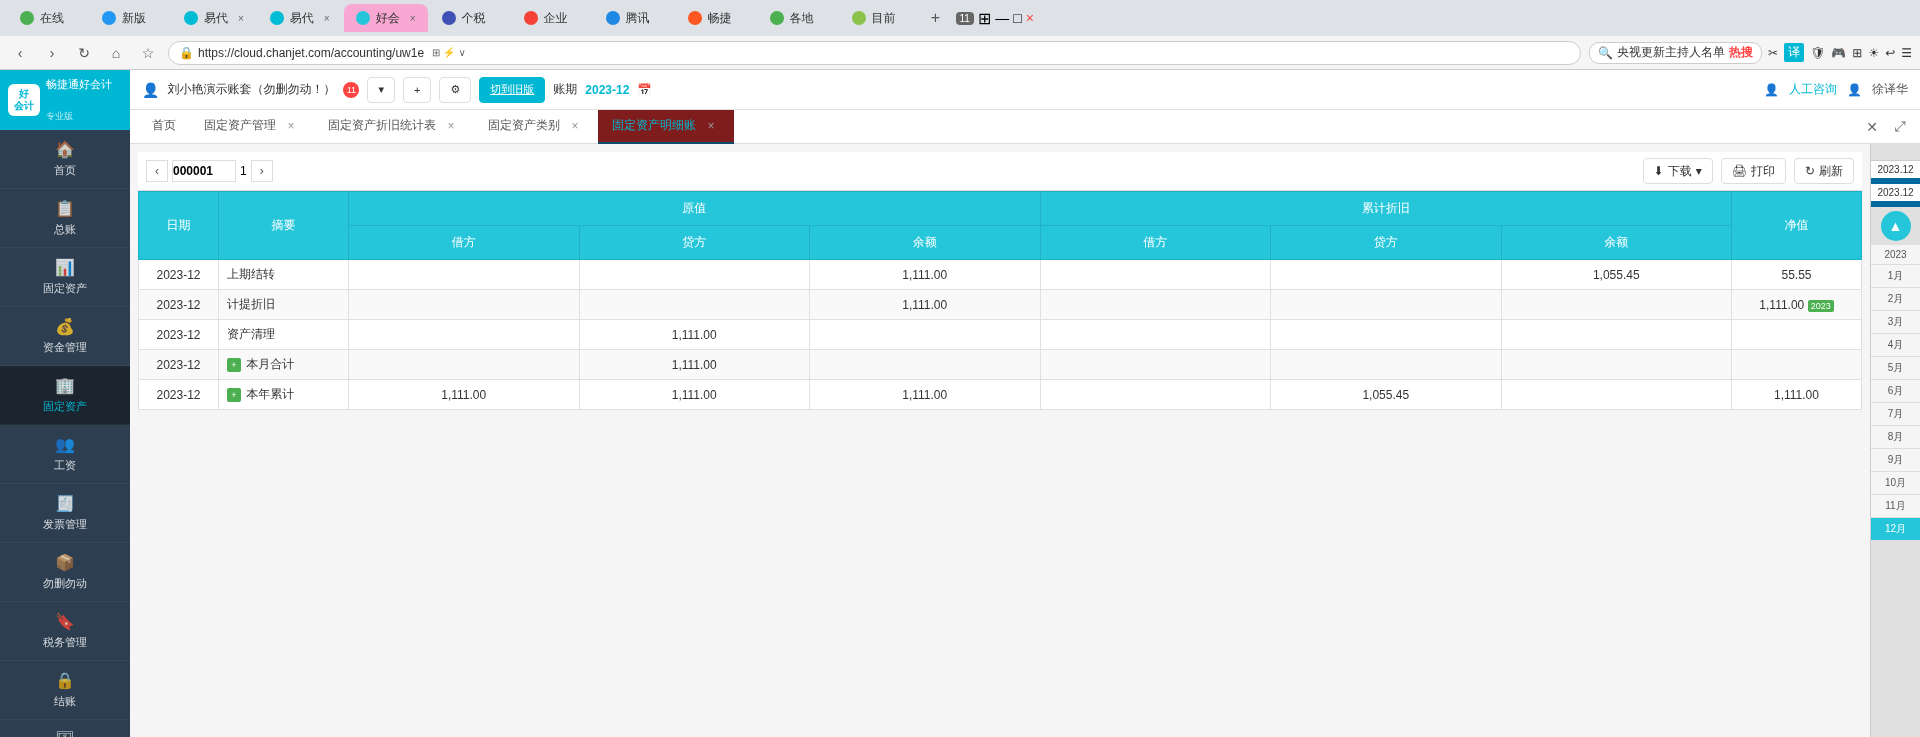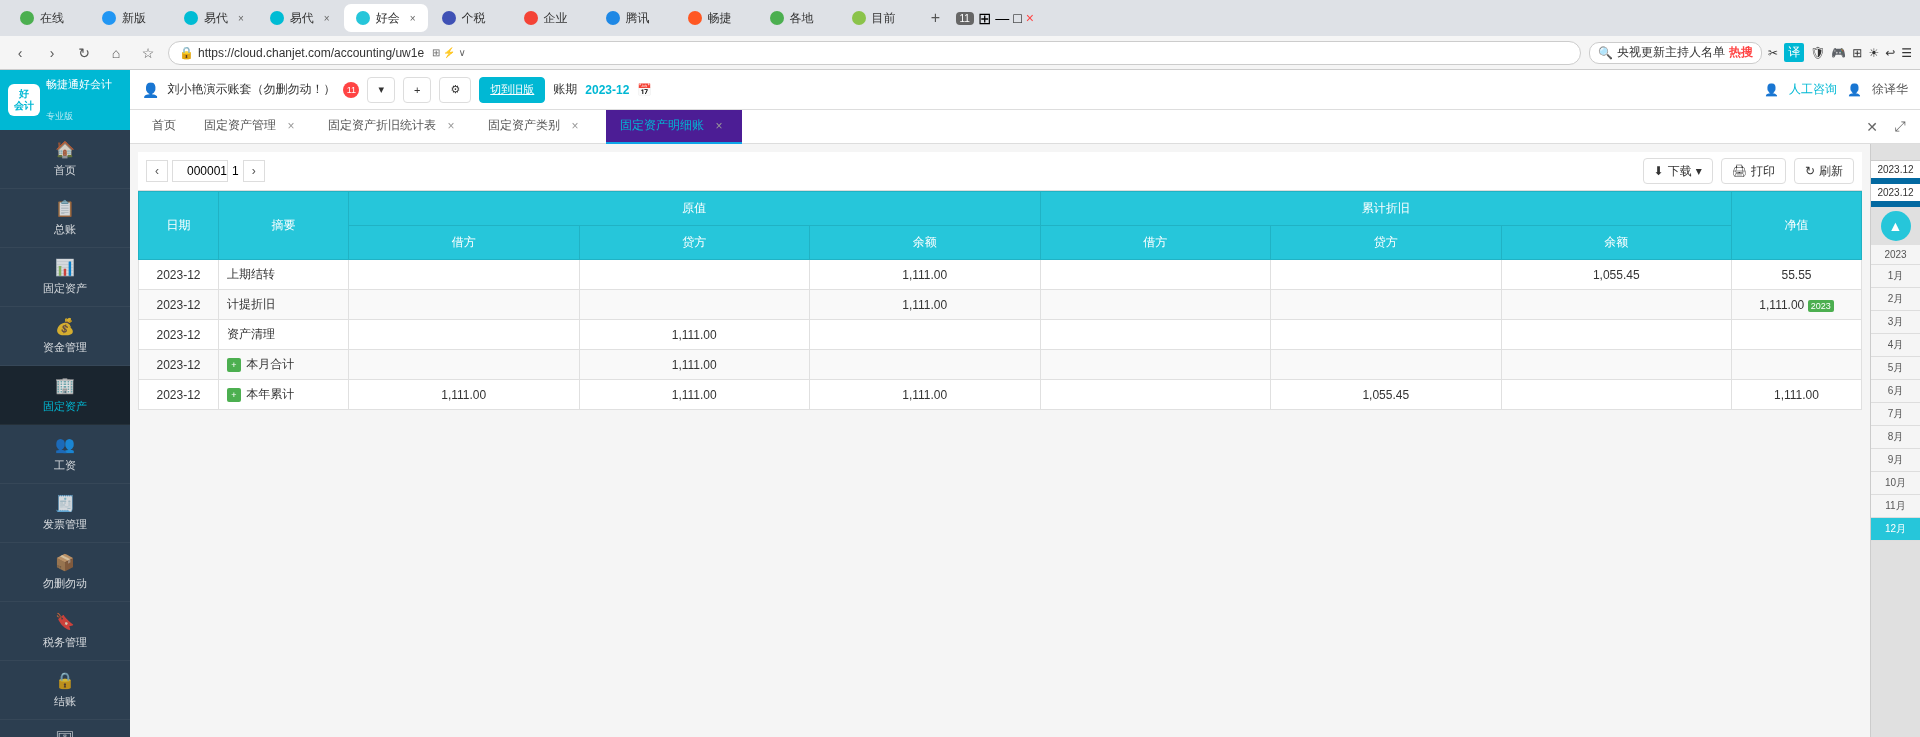--- a/index.html
+++ b/index.html
@@ -2,21 +2,21 @@
 <html><head>
   <meta charset="utf-8">
   <style>
     * { margin: 0; padding: 0; box-sizing: border-box; }
     body { font-family: 'Microsoft YaHei', Arial, sans-serif; font-size: 12px; background: #f0f0f0; width: 1920px; height: 737px; overflow: hidden; }
 
     
     .browser-chrome { background: #dee1e6; height: 70px; }
     .tab-bar { display: flex; align-items: center; height: 36px; background: #dee1e6; padding: 0 8px; gap: 2px; }
     .tab { display: flex; align-items: center; height: 28px; padding: 0 12px; border-radius: 8px 8px 0 0; font-size: 12px; background: #dee1e6; color: #333; cursor: pointer; gap: 6px; min-width: 80px; }
-    .tab.active { background: #ffffff; border-radius: 7px; }
+    .tab.active { background: #f9a8d4; }
     .tab .tab-favicon { width: 14px; height: 14px; border-radius: 50%; display: inline-block; }
     .tab .tab-close { margin-left: 4px; color: #666; font-size: 10px; }
     .tab-add { width: 28px; height: 28px; display: flex; align-items: center; justify-content: center; cursor: pointer; font-size: 16px; color: #555; }
 
     .nav-bar { display: flex; align-items: center; height: 34px; background: #f5f5f5; padding: 0 8px; gap: 8px; border-bottom: 1px solid #ccc; }
     .nav-btn { width: 24px; height: 24px; display: flex; align-items: center; justify-content: center; cursor: pointer; color: #555; font-size: 14px; border-radius: 4px; }
     .address-bar { flex: 1; height: 24px; background: #fff; border: 1px solid #ccc; border-radius: 12px; display: flex; align-items: center; padding: 0 10px; font-size: 12px; color: #333; }
     .address-bar .lock-icon { color: #4caf50; margin-right: 4px; }
     .nav-extras { display: flex; align-items: center; gap: 6px; font-size: 12px; color: #333; }
     .search-box { height: 22px; background: #fff; border: 1px solid #ccc; border-radius: 10px; padding: 0 8px; display: flex; align-items: center; gap: 4px; }
@@ -44,33 +44,33 @@
     .top-bar { background: #fff; height: 40px; display: flex; align-items: center; padding: 0 12px; border-bottom: 1px solid #ddd; gap: 8px; }
     .company-name { font-size: 12px; color: #333; }
     .top-bar-btn { height: 26px; padding: 0 10px; border: 1px solid #ddd; border-radius: 4px; background: #fff; cursor: pointer; font-size: 11px; color: #333; display: flex; align-items: center; gap: 4px; }
     .top-bar-btn.primary { background: #00b8d4; color: #fff; border-color: #00b8d4; text-decoration: underline; }
     .period-text { font-size: 12px; color: #333; }
     .top-bar-right { margin-left: auto; display: flex; align-items: center; gap: 10px; font-size: 12px; color: #555; }
 
     
     .tab-nav { display: flex; align-items: center; background: #fff; border-bottom: 1px solid #ddd; height: 34px; padding: 0 8px; gap: 0; position: relative; }
     .nav-tab { height: 34px; padding: 0 14px; display: flex; align-items: center; gap: 6px; font-size: 12px; color: #555; cursor: pointer; border-bottom: 2px solid transparent; }
-    .nav-tab.active { color: #00b8d4; background: #4c1d95; border-bottom: 2px solid #0ea5e9; margin-left: 8px; }
+    .nav-tab.active { color: #00b8d4; background: #7f1d1d; border-bottom: 2px solid #0c4a6e; }
     .nav-tab-close { width: 18px; height: 18px; border: none; background: none; cursor: pointer; font-size: 12px; color: #999; display: flex; align-items: center; justify-content: center; }
     .tab-nav-right { margin-left: auto; display: flex; align-items: center; gap: 4px; }
     .icon-btn { width: 24px; height: 24px; border: none; background: none; cursor: pointer; display: flex; align-items: center; justify-content: center; color: #666; font-size: 14px; }
 
     
     .content-area { flex: 1; display: flex; overflow: hidden; }
     .main-panel { flex: 1; overflow: auto; padding: 8px; }
 
     
     .pagination-bar { display: flex; align-items: center; padding: 6px 8px; background: #fff; border-bottom: 1px solid #ddd; gap: 4px; }
     .page-nav-btn { width: 22px; height: 22px; border: 1px solid #ddd; background: #fff; cursor: pointer; display: flex; align-items: center; justify-content: center; font-size: 12px; color: #555; }
-    .page-input { width: 56px; height: 22px; border: 1px solid #ddd; text-align: right; font-size: 12px; }
+    .page-input { width: 64px; height: 22px; border: 1px solid #ddd; text-align: left; font-size: 12px; font-weight: bold; }
     .action-bar { margin-left: auto; display: flex; align-items: center; gap: 8px; }
     .action-btn { height: 26px; padding: 0 10px; border: 1px solid #ddd; border-radius: 4px; background: #fff; cursor: pointer; font-size: 12px; color: #333; display: flex; align-items: center; gap: 4px; }
 
     
     .data-table { width: 100%; border-collapse: collapse; background: #fff; table-layout: fixed; }
     .data-table th { background: #26c6da; color: #fff; text-align: center; padding: 8px 4px; font-size: 12px; font-weight: normal; border: 1px solid #20b2c4; }
     .data-table td { padding: 6px 8px; border: 1px solid #e0e0e0; font-size: 12px; color: #333; text-align: center; }
     .data-table tr:nth-child(even) td { background: #f9f9f9; }
     .text-right { text-align: left; }
     .text-left { text-align: left !important; }

